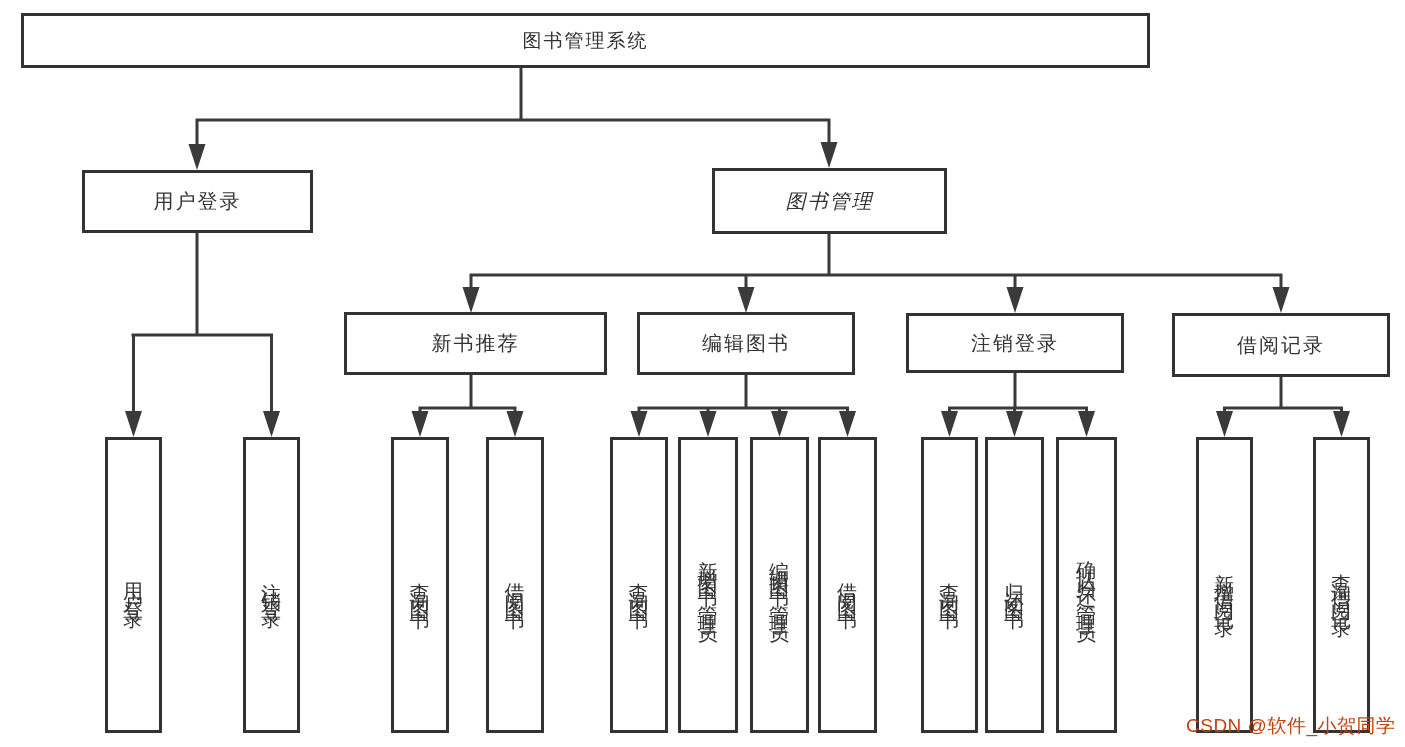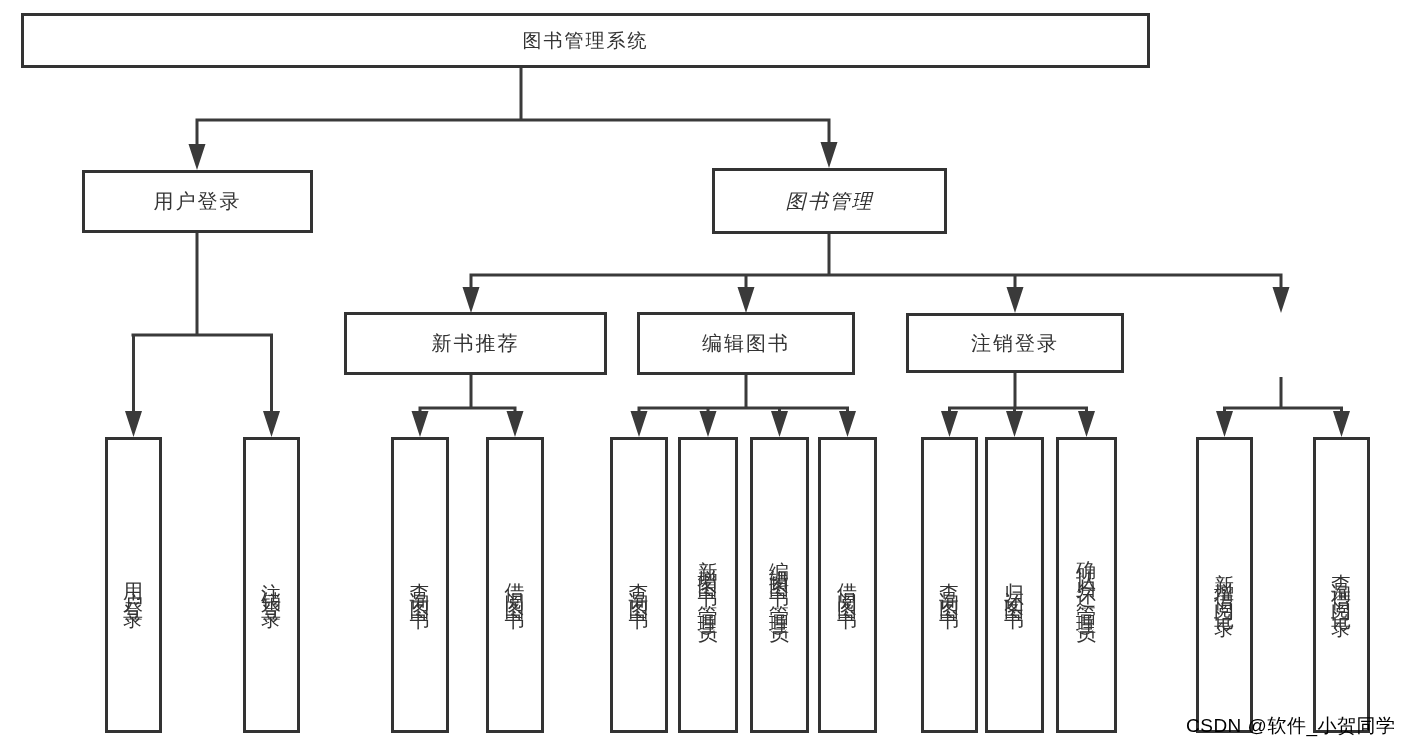--- a/index.html
+++ b/index.html
@@ -50,21 +50,21 @@
     font-size: 20px;
     letter-spacing: 9px;
     line-height: 1;
     white-space: nowrap;
   }
   .watermark {
     position: absolute;
     left: 1186px;
     top: 713px;
     font-size: 19px;
-    color: #000000;
+    color: #c2410c;
     letter-spacing: 0.5px;
     white-space: nowrap;
     z-index: 5;
   }
 </style>
 </head>
 <body>
 
 <div class="canvas">
 
@@ -138,20 +138,23 @@
 
   <div class="node h" style="left:344px; top:312px; width:263px; height:63px;">
     <span class="label">新书推荐</span>
   </div>
   <div class="node h" style="left:637px; top:312px; width:218px; height:63px;">
     <span class="label">编辑图书</span>
   </div>
   <div class="node h" style="left:906px; top:313px; width:218px; height:60px;">
     <span class="label">注销登录</span>
   </div>
+  <div class="node h" style="left:1172px; top:313px; width:218px; height:64px;">
+    <span class="label">借阅记录</span>
+  </div>
 
   <div class="node leaf" style="left:105px; top:437px; width:57px; height:296px;">
     <span class="label">用户登录</span>
   </div>
   <div class="node leaf" style="left:243px; top:437px; width:57px; height:296px;">
     <span class="label">注销登录</span>
   </div>
 
   <div class="node leaf" style="left:391px; top:437px; width:58px; height:296px;">
     <span class="label">查询图书</span>

